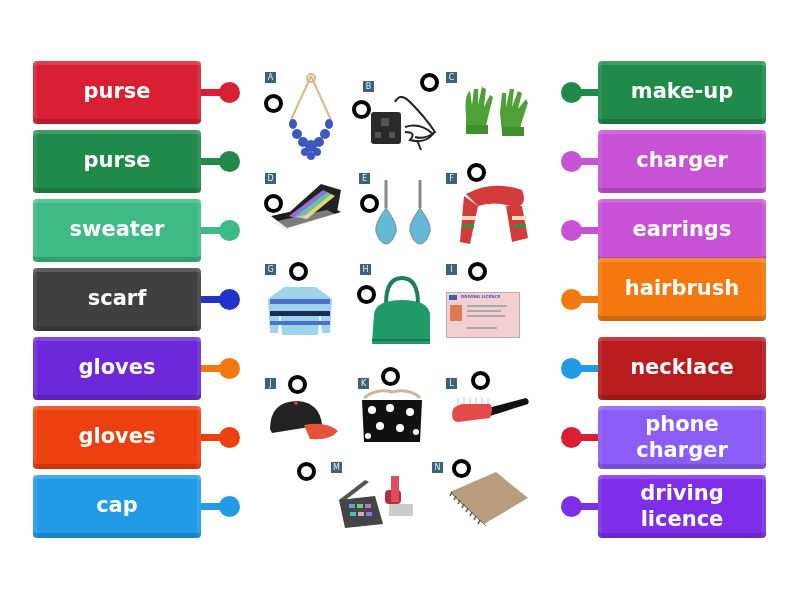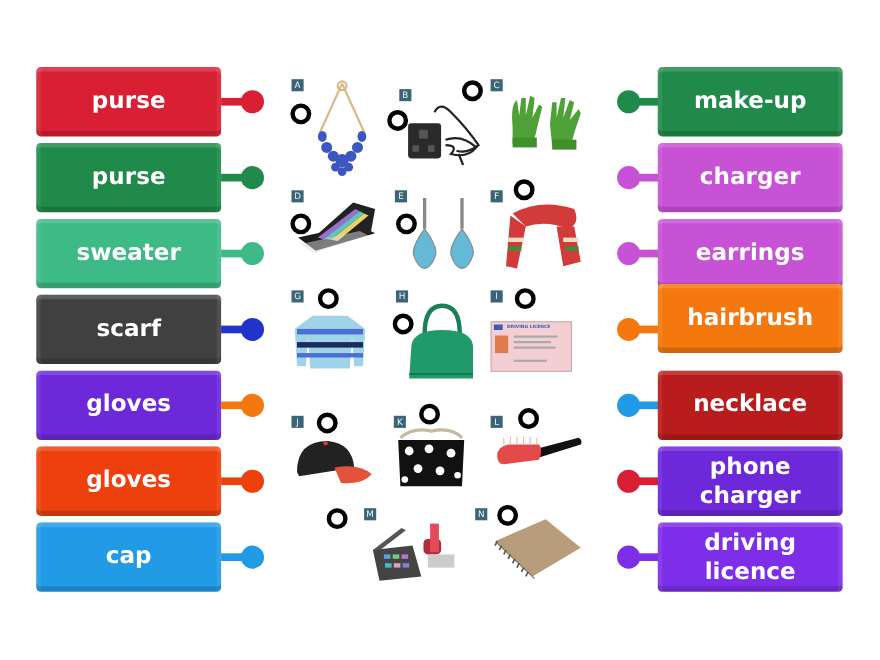--- a/index.html
+++ b/index.html
@@ -93,21 +93,21 @@
     </div>
 
   <div class="dot" style="left:561px;top:358px;background:#229be6"></div>
   <div class="conn" style="left:577px;top:365px;width:22px;background:#229be6"></div>
   <div class="label" style="left:598px;top:337px;background:#b91c1c">
       <span>necklace</span>
     </div>
 
   <div class="dot" style="left:561px;top:427px;background:#d91f33"></div>
   <div class="conn" style="left:577px;top:434px;width:22px;background:#d91f33"></div>
-  <div class="label two-line" style="left:598px;top:406px;background:#6d28d9;padding:0 28px">
+  <div class="label two-line" style="left:598px;top:406px;background:#8b5cf6;padding:0 28px">
       <span>phone charger</span>
     </div>
 
   <div class="dot" style="left:561px;top:496px;background:#7e2ee8"></div>
   <div class="conn" style="left:577px;top:503px;width:22px;background:#7e2ee8"></div>
   <div class="label two-line" style="left:598px;top:475px;background:#7e2ee8;padding:0 34px">
       <span>driving licence</span>
     </div>
 </div>
 

